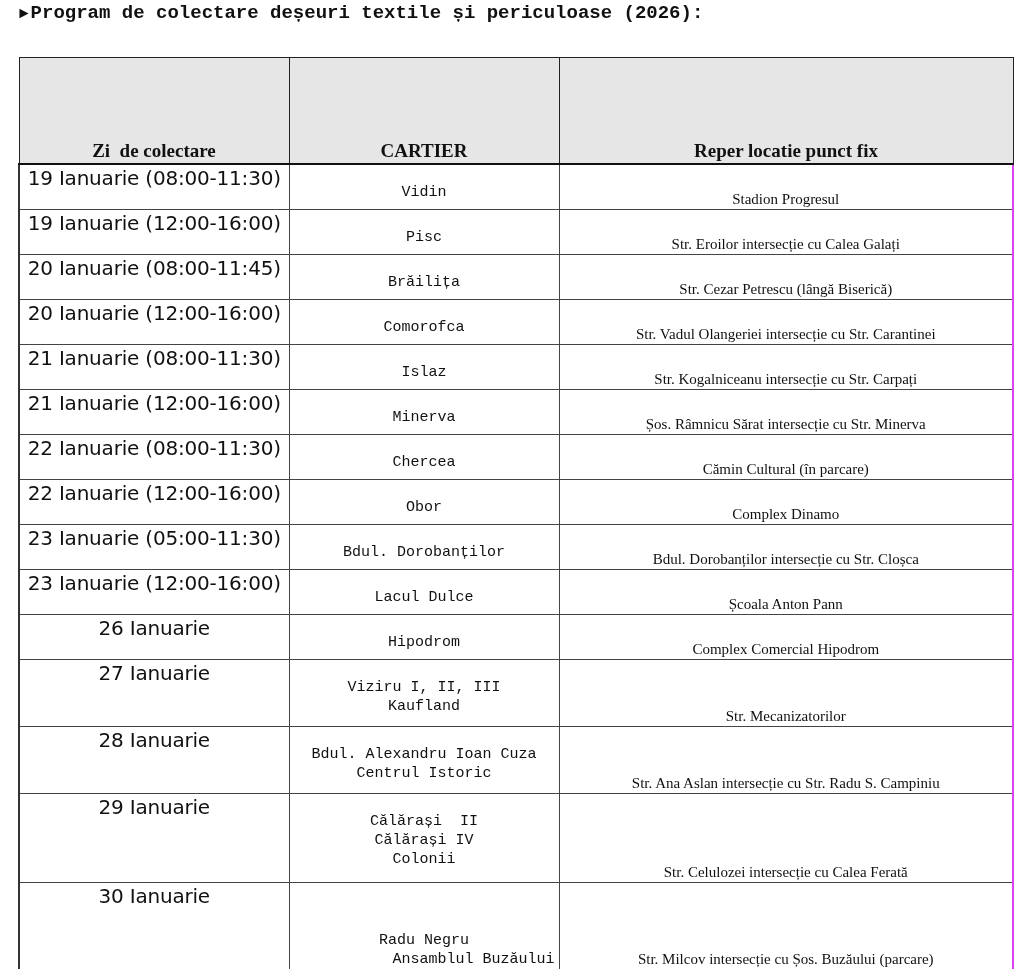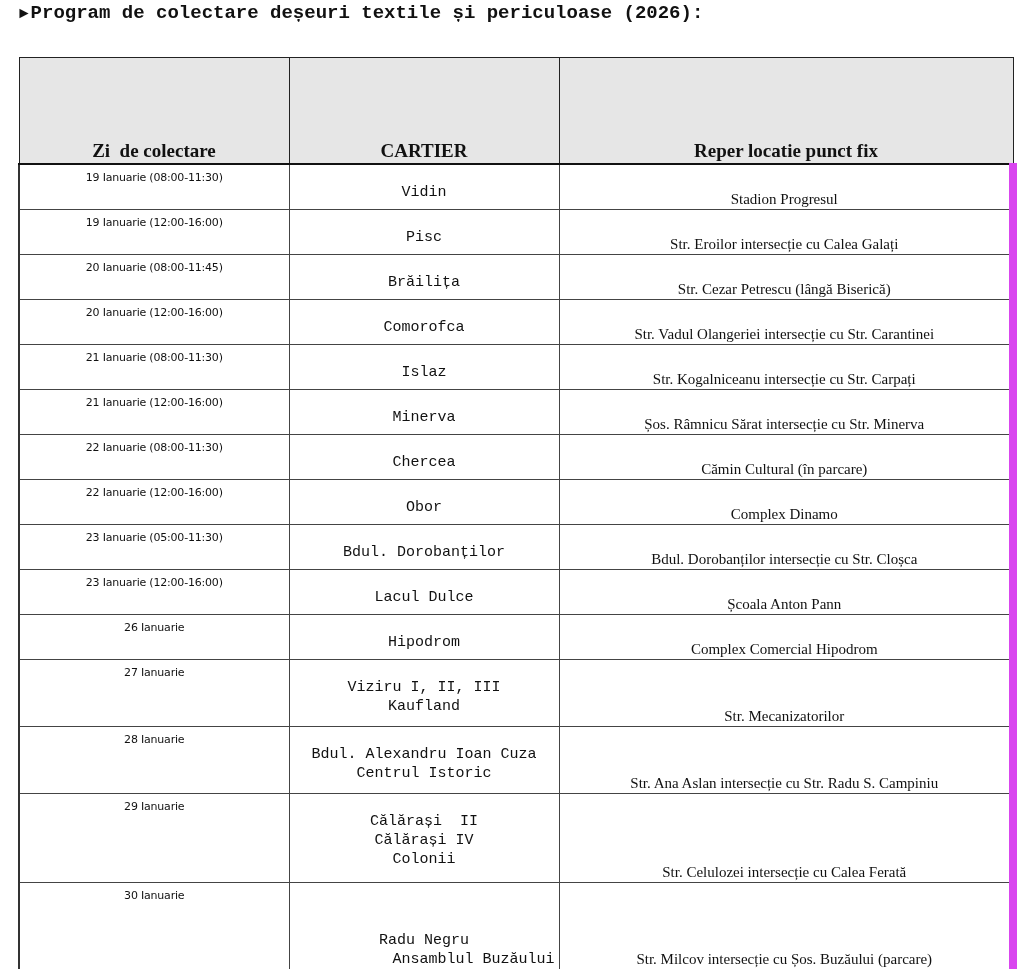--- a/index.html
+++ b/index.html
@@ -23,32 +23,32 @@
     font-family: "Liberation Serif", serif; font-weight: bold; font-size: 19px;
     border: 1.5px solid #222; border-bottom: 2px solid #111;
     white-space: pre;
   }
   table.sched td {
     border: 1px solid #444; padding: 0 4px; text-align: center;
     font-size: 15px; line-height: 20px;
   }
   table.sched td.day {
     vertical-align: top; padding-top: 3px;
-    font-family: "DejaVu Sans", sans-serif; font-size: 11px; letter-spacing: -0.2px;
+    font-family: "DejaVu Sans", sans-serif; font-size: 20px; letter-spacing: -0.2px;
     border-left: 2px solid #333;
   }
   table.sched td.cartier {
     vertical-align: top; padding-top: 18px;
     font-family: Liberation Mono, monospace; font-size: 15px; line-height: 19px;
   }
   table.sched td.cartier.bottom { vertical-align: bottom; padding-bottom: 0; }
   table.sched td.loc {
     vertical-align: bottom; padding-bottom: 0px;
     font-family: "Liberation Serif", serif; font-size: 15px; line-height: 19px;
-    border-right: 8px solid #d946ef;
+    border-right: 2px solid #d946ef;
   }
   .line { display: block; }
 </style>
 </head>
 <body>
 
 <div class="title">
   <span class="arrow">►</span><span>Program de colectare deșeuri textile și periculoase (2026):</span>
 </div>
 

